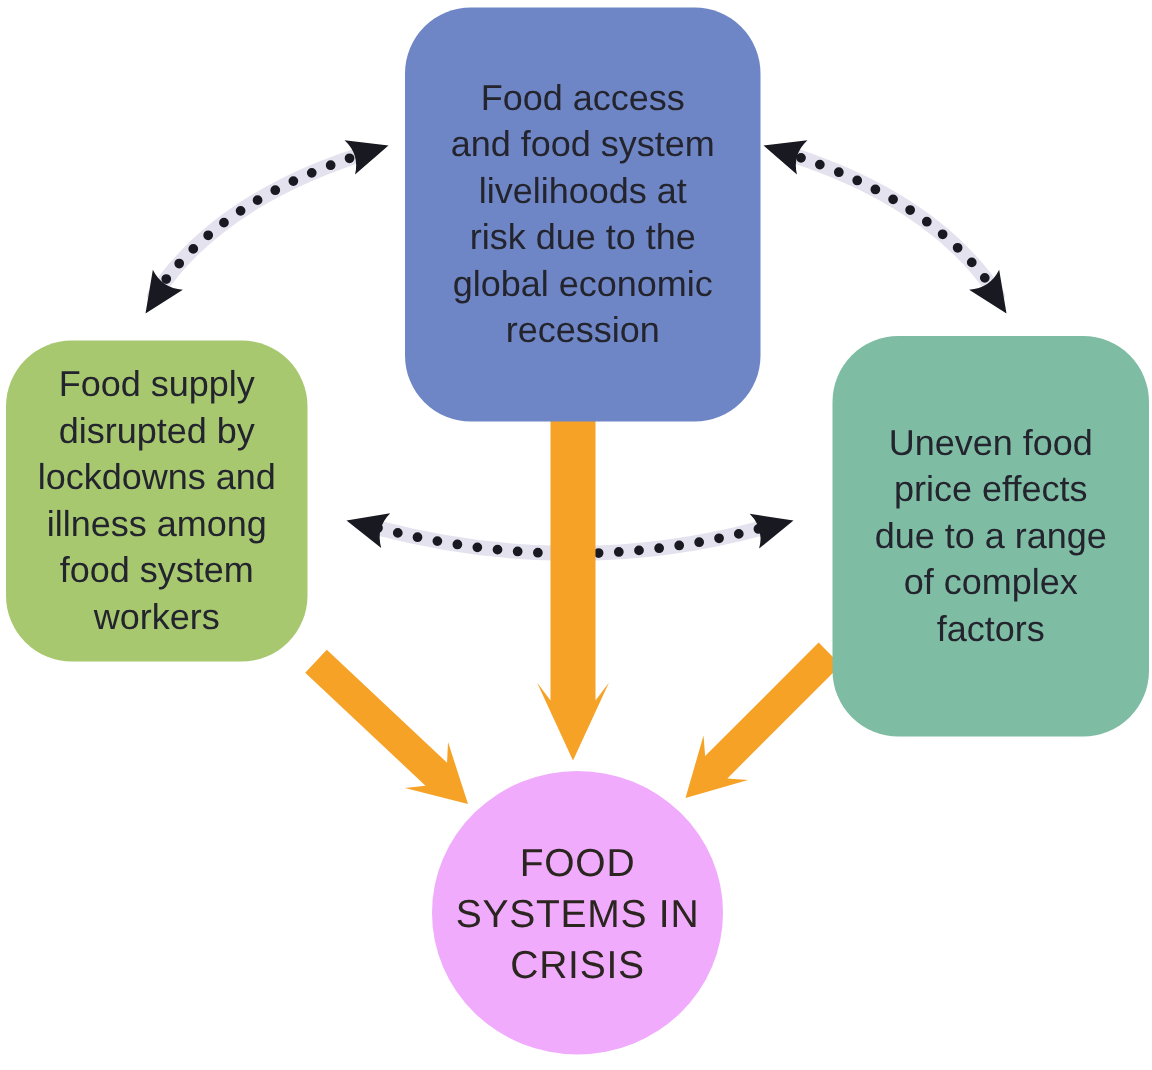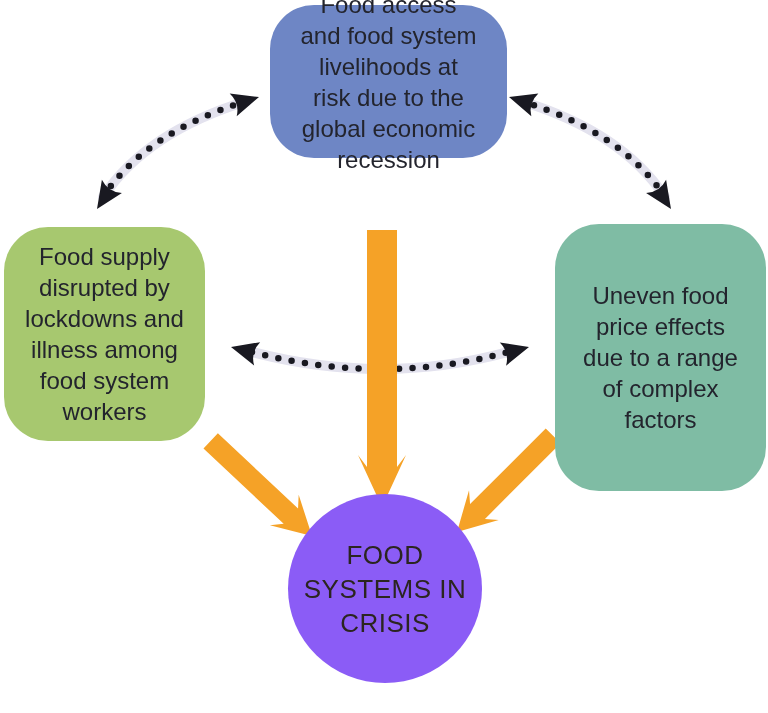--- a/index.html
+++ b/index.html
@@ -35,38 +35,38 @@
     color: #23242d;
     font-size: 24px;
     line-height: 31px;
     font-weight: 400;
   }
   .box {
     border-radius: 44px;
   }
   .box-top {
     left: 270px; top: 5px;
-    width: 237px; height: 153px;
+    width: 237px; height: 276px;
     background: #6e86c5;
   }
   .box-left {
     left: 4px; top: 227px;
     width: 201px; height: 214px;
     background: #a7c86f;
   }
   .box-right {
     left: 555px; top: 224px;
     width: 211px; height: 267px;
     background: #7fbca4;
   }
   .crisis-circle {
-    left: 288px; top: 494px;
+    left: 288px; top: 514px;
     width: 194px; height: 189px;
     border-radius: 50%;
-    background: #8b5cf6;
+    background: #f0abfc;
   }
   .crisis-circle .node-text {
     color: #2b2520;
     font-size: 26px;
     line-height: 34px;
     letter-spacing: 0.5px;
   }
   .halo {
     fill: none;
     stroke: #e3e2ee;

